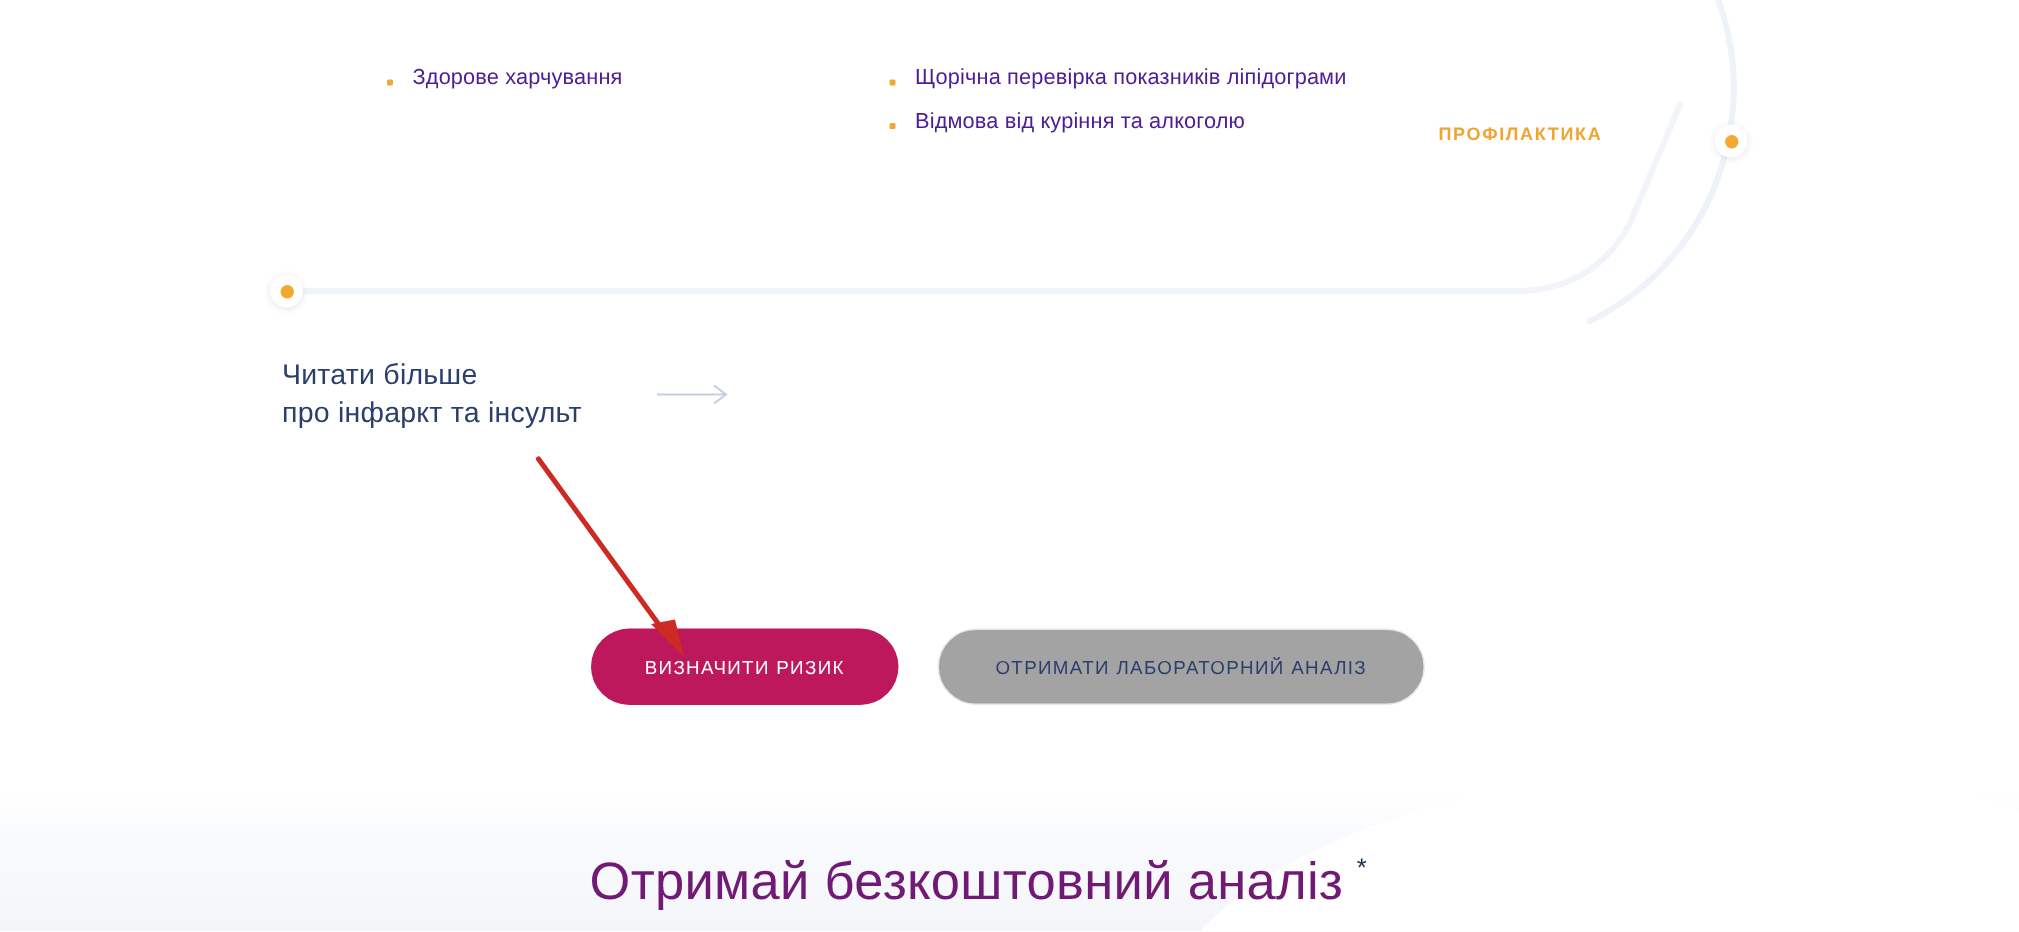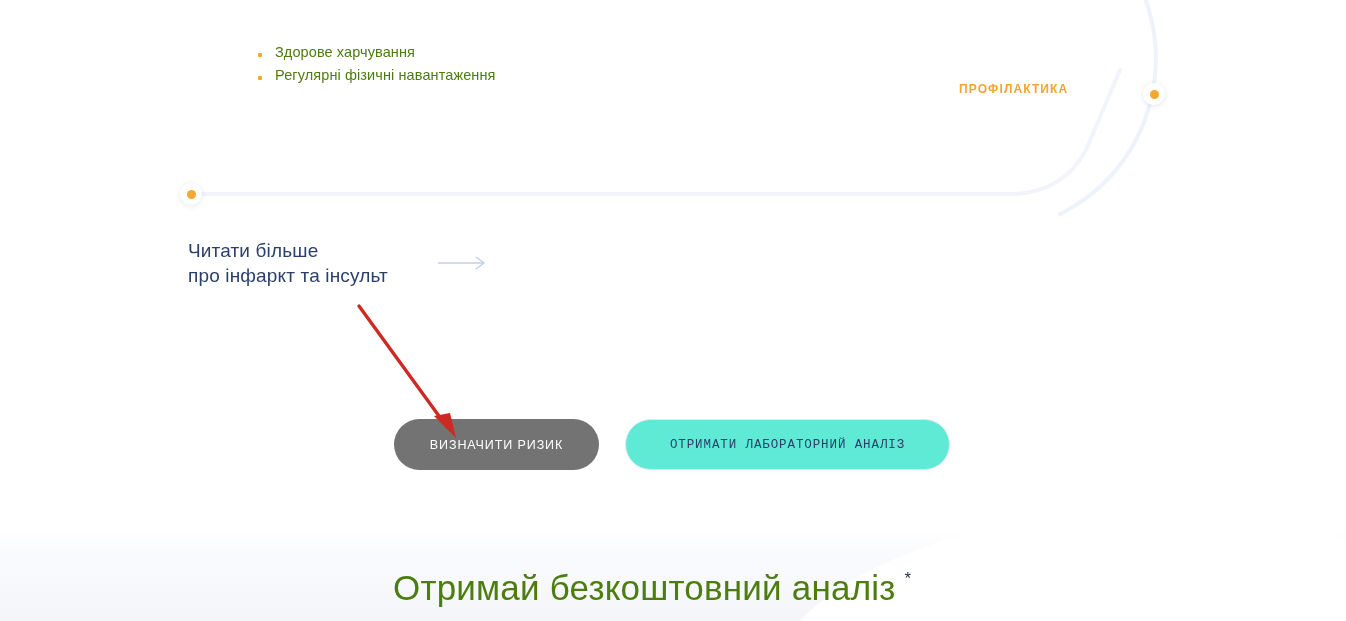--- a/index.html
+++ b/index.html
@@ -92,21 +92,21 @@
     width: 4px;
     height: 4px;
     background: #f0a830;
     border-radius: 1px;
     margin-top: 9px;
     margin-right: 13px;
   }
   .benefit-text {
     font-size: 14.5px;
     line-height: 17px;
-    color: #4d7c0f;
+    color: #4c1d95;
     letter-spacing: 0.1px;
     font-family: "Liberation Sans", sans-serif;
   }
 
   
   .section-label {
     position: absolute;
     left: 959px;
     top: 82px;
     font-size: 12px;
@@ -171,42 +171,42 @@
     top: 419px;
     display: flex;
     align-items: center;
     z-index: 6;
   }
   .btn-primary {
     width: 205px;
     height: 51px;
     border: none;
     border-radius: 26px;
-    background: #737373;
+    background: #be185d;
     color: #ffffff;
     font-size: 12.5px;
     letter-spacing: 0.9px;
     cursor: pointer;
     font-family: "Liberation Sans", sans-serif;
     display: flex;
     align-items: center;
     justify-content: center;
   }
   .btn-secondary {
     margin-left: 26px;
     width: 325px;
     height: 51px;
     border: 1px solid #e3e8f2;
     border-radius: 26px;
-    background: #5eead4;
+    background: #a3a3a3;
     color: #2b3f6d;
     font-size: 12.5px;
     letter-spacing: 0.9px;
     cursor: pointer;
-    font-family: Liberation Mono, monospace;
+    font-family: Liberation Sans, sans-serif;
     display: flex;
     align-items: center;
     justify-content: center;
   }
 
   
   .annotation-arrow {
     position: absolute;
     left: 340px;
     top: 290px;
@@ -222,21 +222,21 @@
     left: 393px;
     top: 565px;
     z-index: 6;
     display: flex;
     align-items: flex-start;
     white-space: nowrap;
   }
   .bottom-heading-text {
     font-size: 35px;
     line-height: 46px;
-    color: #4d7c0f;
+    color: #701a75;
     letter-spacing: 0.2px;
   }
   .bottom-heading-star {
     font-size: 17px;
     color: #1f2f54;
     margin-left: 9px;
     margin-top: 4px;
   }
 </style>
 </head>
@@ -254,26 +254,32 @@
 
     <path d="M 200 194 L 1010 194 Q 1062 194 1086 150 L 1120 70" fill="none" stroke="#f1f4fb" stroke-width="4" stroke-linecap="round"></path>
   </svg>
 
   <div class="benefits">
     <div class="benefit-col col-left">
       <div class="benefit-item">
         <span class="bullet"></span>
         <span class="benefit-text">Здорове харчування</span>
       </div>
+    </div>
+
+    <div class="benefit-col col-right">
       <div class="benefit-item">
         <span class="bullet"></span>
-        <span class="benefit-text">Регулярні фізичні навантаження</span>
+        <span class="benefit-text">Щорічна перевірка показників ліпідограми</span>
+      </div>
+      <div class="benefit-item">
+        <span class="bullet"></span>
+        <span class="benefit-text">Відмова від куріння та алкоголю</span>
       </div>
     </div>
-
   </div>
 
   <div class="section-label">ПРОФІЛАКТИКА</div>
 
   <div class="node node-right"></div>
   <div class="node node-left"></div>
 
   <div class="read-more">
     <div class="read-more-text">Читати більше
 про інфаркт та інсульт</div>

